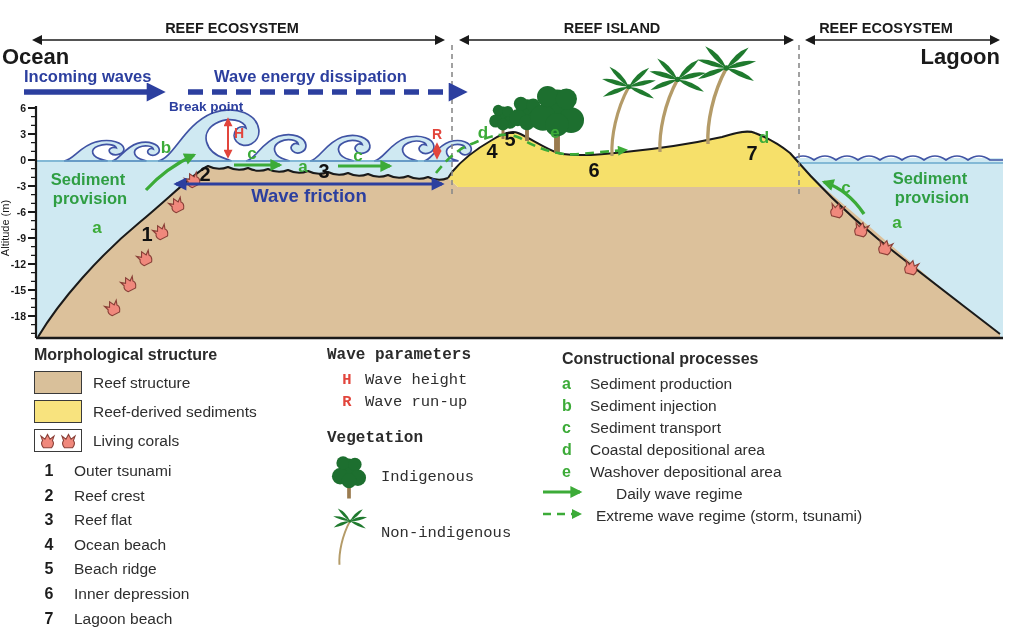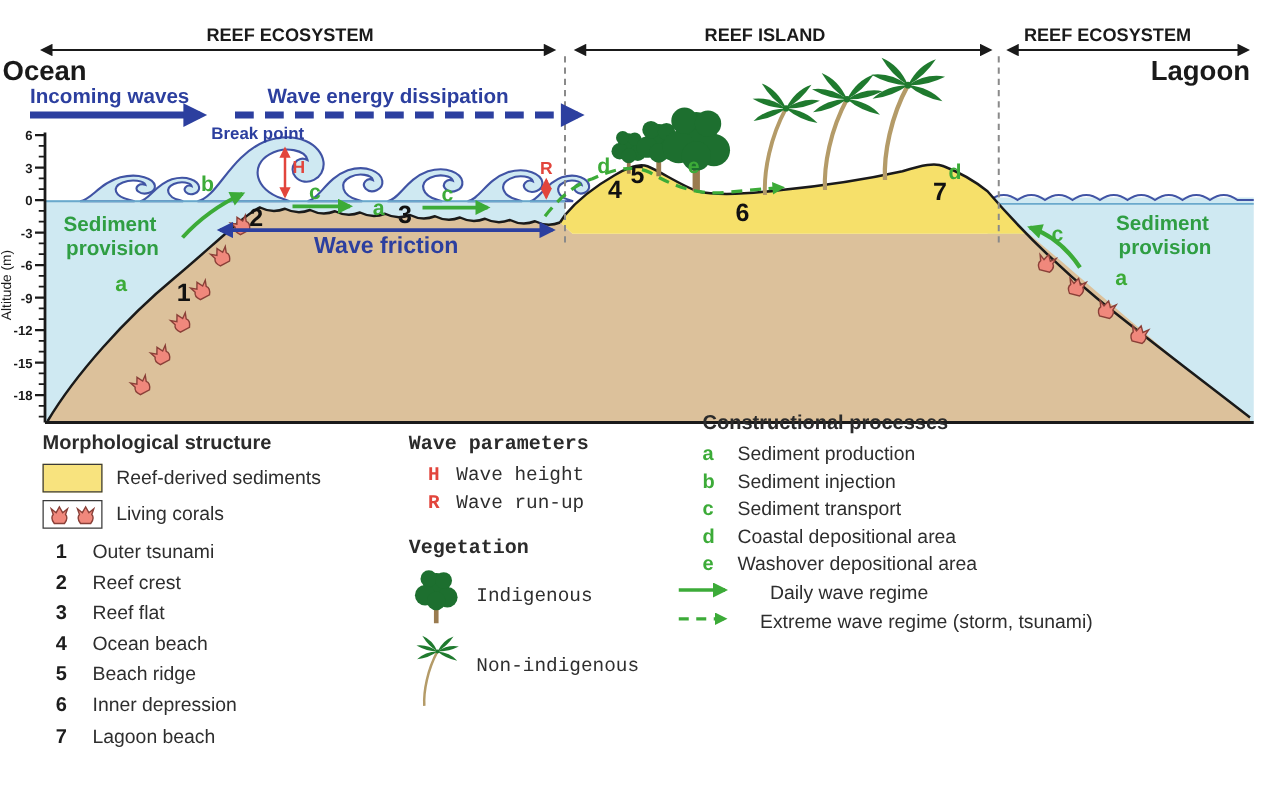--- a/index.html
+++ b/index.html
@@ -218,20 +218,24 @@
       <text x="26" y="320">-18</text>
     </g>
     <text x="9" y="228" font-size="11" fill="#1a1a1a" transform="rotate(-90 9 228)" text-anchor="middle">Altitude (m)</text>
   </g>
 </svg>
 
 <div class="col" style="left:34px;top:346px;width:284px;">
   <h3>Morphological structure</h3>
 
   <div class="lrow" style="margin-bottom:6px;">
+    <span class="swatch" style="background:#d9c09a;"></span>
+    <span class="lbl">Reef structure</span>
+  </div>
+  <div class="lrow" style="margin-bottom:6px;">
     <span class="swatch" style="background:#f8e37e;"></span>
     <span class="lbl">Reef-derived sediments</span>
   </div>
   <div class="lrow" style="margin-bottom:8px;">
     <span class="swatch" style="background:#fff;">
       <svg width="17" height="16" viewBox="-1 -2 13 13">
             <use href="#coralSym"></use>
           </svg>
       <svg width="17" height="16" viewBox="-1 -2 13 13">
             <use href="#coralSym"></use>
@@ -291,21 +295,21 @@
     <span class="lbl" style="margin-left:10px;">Indigenous</span>
   </div>
   <div class="veg-row" style="margin-top:0px;">
     <svg width="46" height="66" viewBox="-16 -98 64 100">
           <use href="#palmSym"></use>
         </svg>
     <span class="lbl" style="margin-left:8px;">Non-indigenous</span>
   </div>
 </div>
 
-<div class="col" style="left:562px;top:330px;width:430px;">
+<div class="col" style="left:562px;top:350px;width:430px;">
   <h3>Constructional processes</h3>
   <div class="lrow">
         <span class="letcell">a</span>
         <span class="lbl">Sediment production</span>
       </div>
   <div class="lrow">
         <span class="letcell">b</span>
         <span class="lbl">Sediment injection</span>
       </div>
   <div class="lrow">
@@ -322,21 +326,21 @@
       </div>
 
   <div class="lrow" style="margin-left:-20px;gap:20px;">
     <span class="arrcell">
       <svg width="48" height="14">
             <line x1="1" y1="7" x2="38" y2="7" stroke="#3cab38" stroke-width="2.8" marker-end="url(#mG)"></line>
           </svg>
     </span>
     <span class="lbl">Daily wave regime</span>
   </div>
-  <div class="lrow" style="margin-left:-20px;gap:12px;">
+  <div class="lrow" style="margin-left:-20px;">
     <span class="arrcell">
       <svg width="48" height="14">
             <line x1="1" y1="7" x2="38" y2="7" stroke="#3cab38" stroke-width="2.6" stroke-dasharray="8 6" marker-end="url(#mGs)"></line>
           </svg>
     </span>
     <span class="lbl">Extreme wave regime (storm, tsunami)</span>
   </div>
 </div>
 
 </div>

